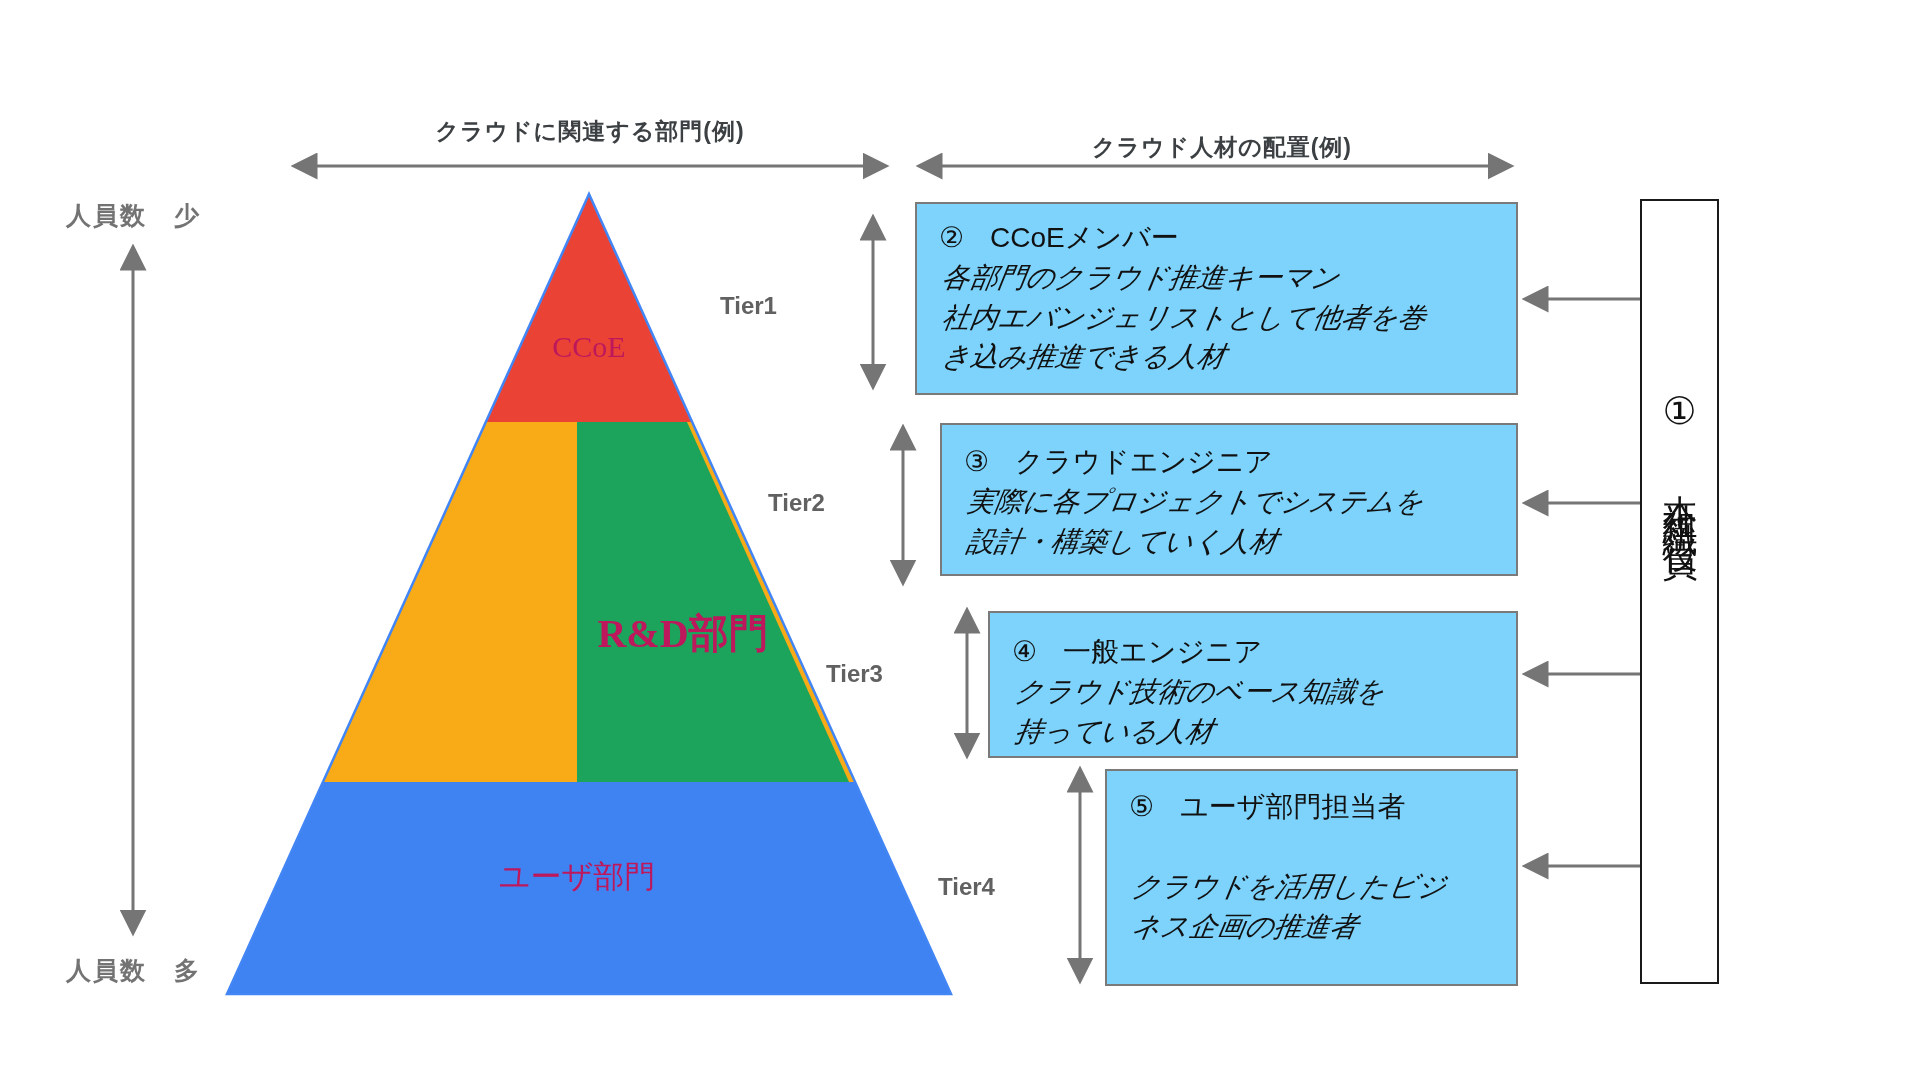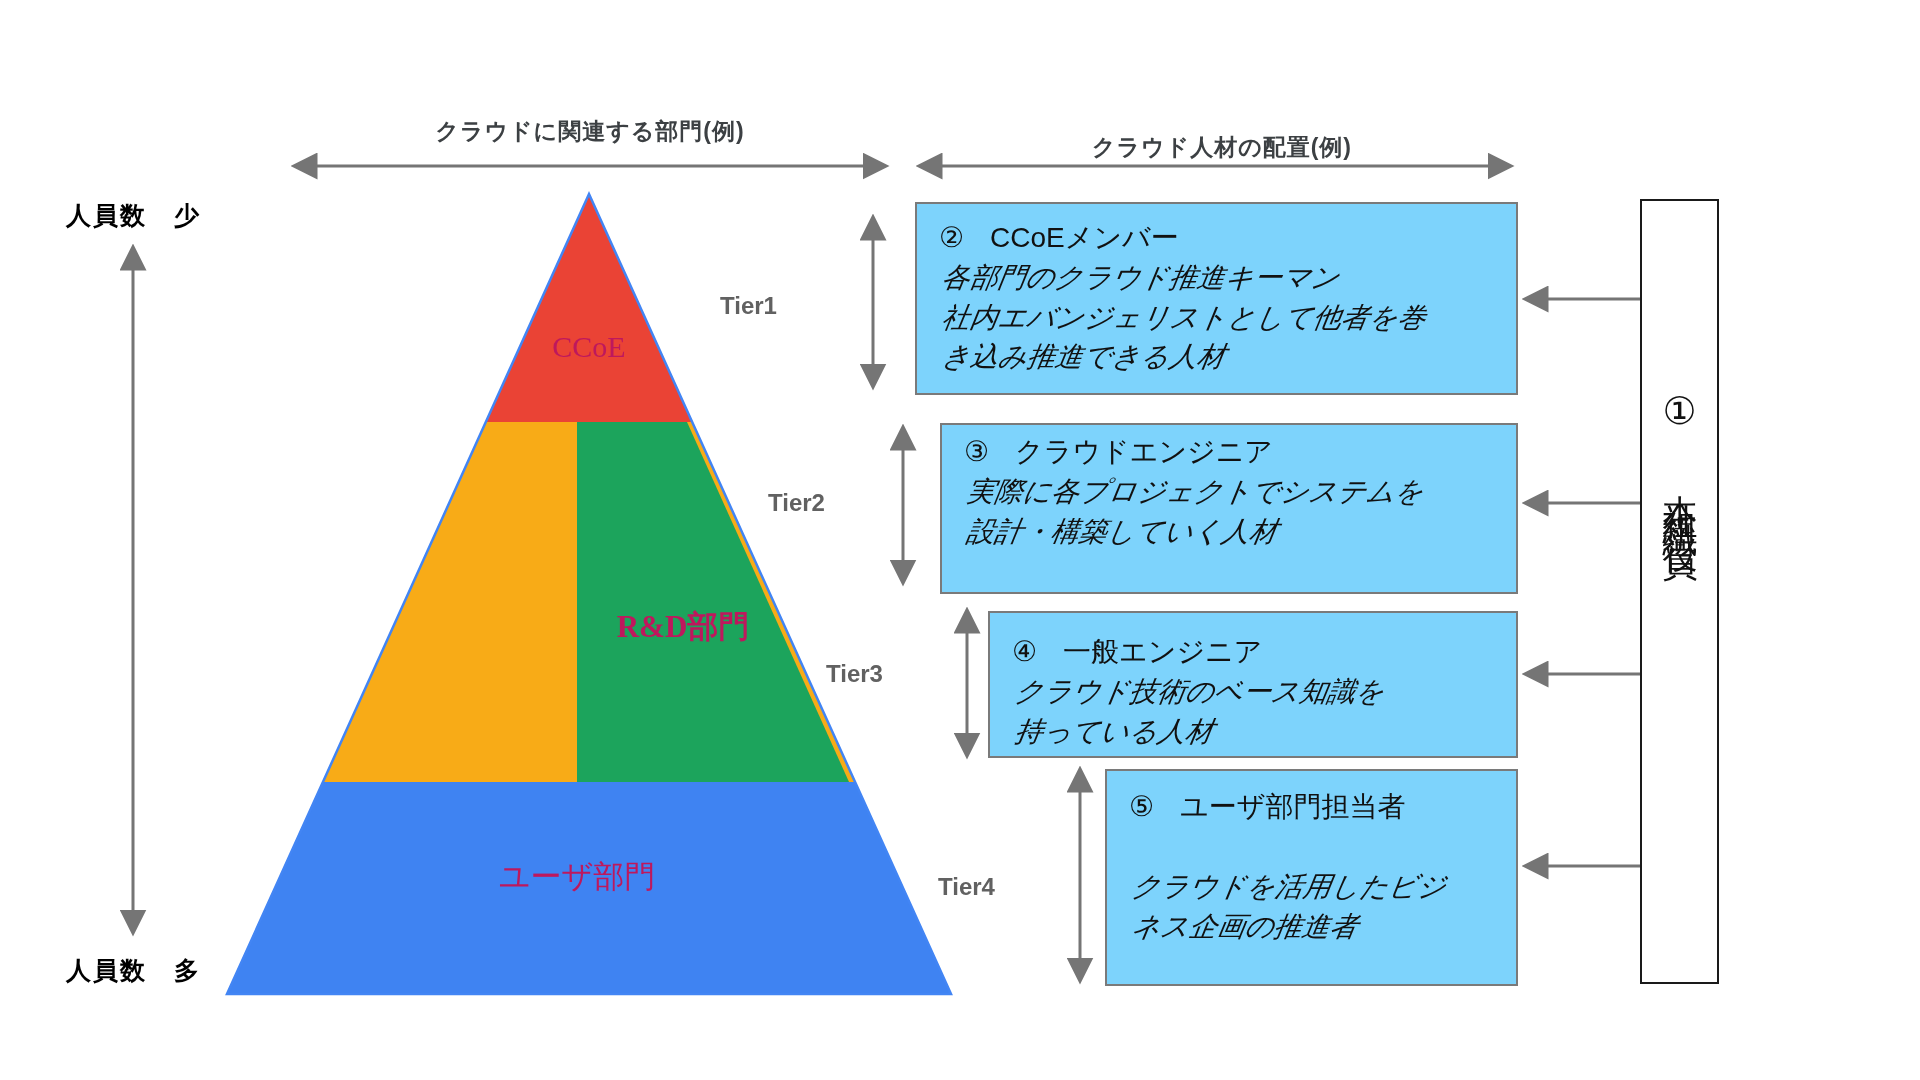--- a/index.html
+++ b/index.html
@@ -12,21 +12,21 @@
     overflow: hidden;
     margin-top: 16px;
   }
   svg.layer { position: absolute; left: 0; top: 0; }
   .abs { position: absolute; }
   .hdr {
     font-weight: bold; font-size: 23px; color: #3c4043;
     text-align: center; letter-spacing: 1px;
   }
   .axis-label {
-    font-weight: bold; font-size: 25px; color: #000000; letter-spacing: 2px;
+    font-weight: bold; font-size: 25px; color: #737373; letter-spacing: 2px;
   }
   .pyr-label {
     color: #be185d; text-align: center; white-space: nowrap; font-family: Liberation Serif, serif;
   }
   .tier-label {
     font-weight: bold; font-size: 24px; color: #616161;
     width: 150px;
   }
   .info-box {
     background: #7dd3fc;
@@ -95,38 +95,38 @@
     <line x1="1640" y1="850" x2="1526" y2="850" stroke="#757575" stroke-width="3" marker-end="url(#arrow)"></line>
   </svg>
 
   <div class="abs hdr" style="left:290px; top:100px; width:600px;">クラウドに関連する部門(例)</div>
   <div class="abs hdr" style="left:922px; top:116px; width:600px;">クラウド人材の配置(例)</div>
 
   <div class="abs axis-label" style="left:66px; top:183px;">人員数　少</div>
   <div class="abs axis-label" style="left:66px; top:938px;">人員数　多</div>
 
   <div class="abs pyr-label" style="left:489px; top:314px; width:200px; font-size:30px;">CCoE</div>
-  <div class="abs pyr-label" style="left:583px; top:590px; width:200px; font-size:31px; font-weight:bold;">R&amp;D部門</div>
+  <div class="abs pyr-label" style="left:583px; top:590px; width:200px; font-size:40px; font-weight:bold;">R&amp;D部門</div>
   <div class="abs pyr-label" style="left:427px; top:840px; width:300px; font-size:31px;">ユーザ部門</div>
 
   <div class="abs tier-label" style="left:720px; top:276px;">Tier1</div>
   <div class="abs tier-label" style="left:768px; top:473px;">Tier2</div>
   <div class="abs tier-label" style="left:826px; top:644px;">Tier3</div>
   <div class="abs tier-label" style="left:938px; top:857px;">Tier4</div>
 
   <div class="abs info-box" style="left:915px; top:186px; width:603px; height:193px;">
     <div class="box-title">
       <span class="num">②</span><span>CCoEメンバー</span>
     </div>
     <div class="desc-line"><span>各部門のクラウド推進キーマン</span></div>
     <div class="desc-line"><span>社内エバンジェリストとして他者を巻</span></div>
     <div class="desc-line"><span>き込み推進できる人材</span></div>
   </div>
 
-  <div class="abs info-box" style="left:940px; top:407px; width:578px; height:171px; padding-top:7px;">
+  <div class="abs info-box" style="left:940px; top:407px; width:578px; height:153px; padding-top:17px;">
     <div class="box-title">
       <span class="num">③</span><span>クラウドエンジニア</span>
     </div>
     <div class="desc-line"><span>実際に各プロジェクトでシステムを</span></div>
     <div class="desc-line"><span>設計・構築していく人材</span></div>
   </div>
 
   <div class="abs info-box" style="left:988px; top:595px; width:530px; height:147px; padding-top:19px;">
     <div class="box-title">
       <span class="num">④</span><span>一般エンジニア</span>

